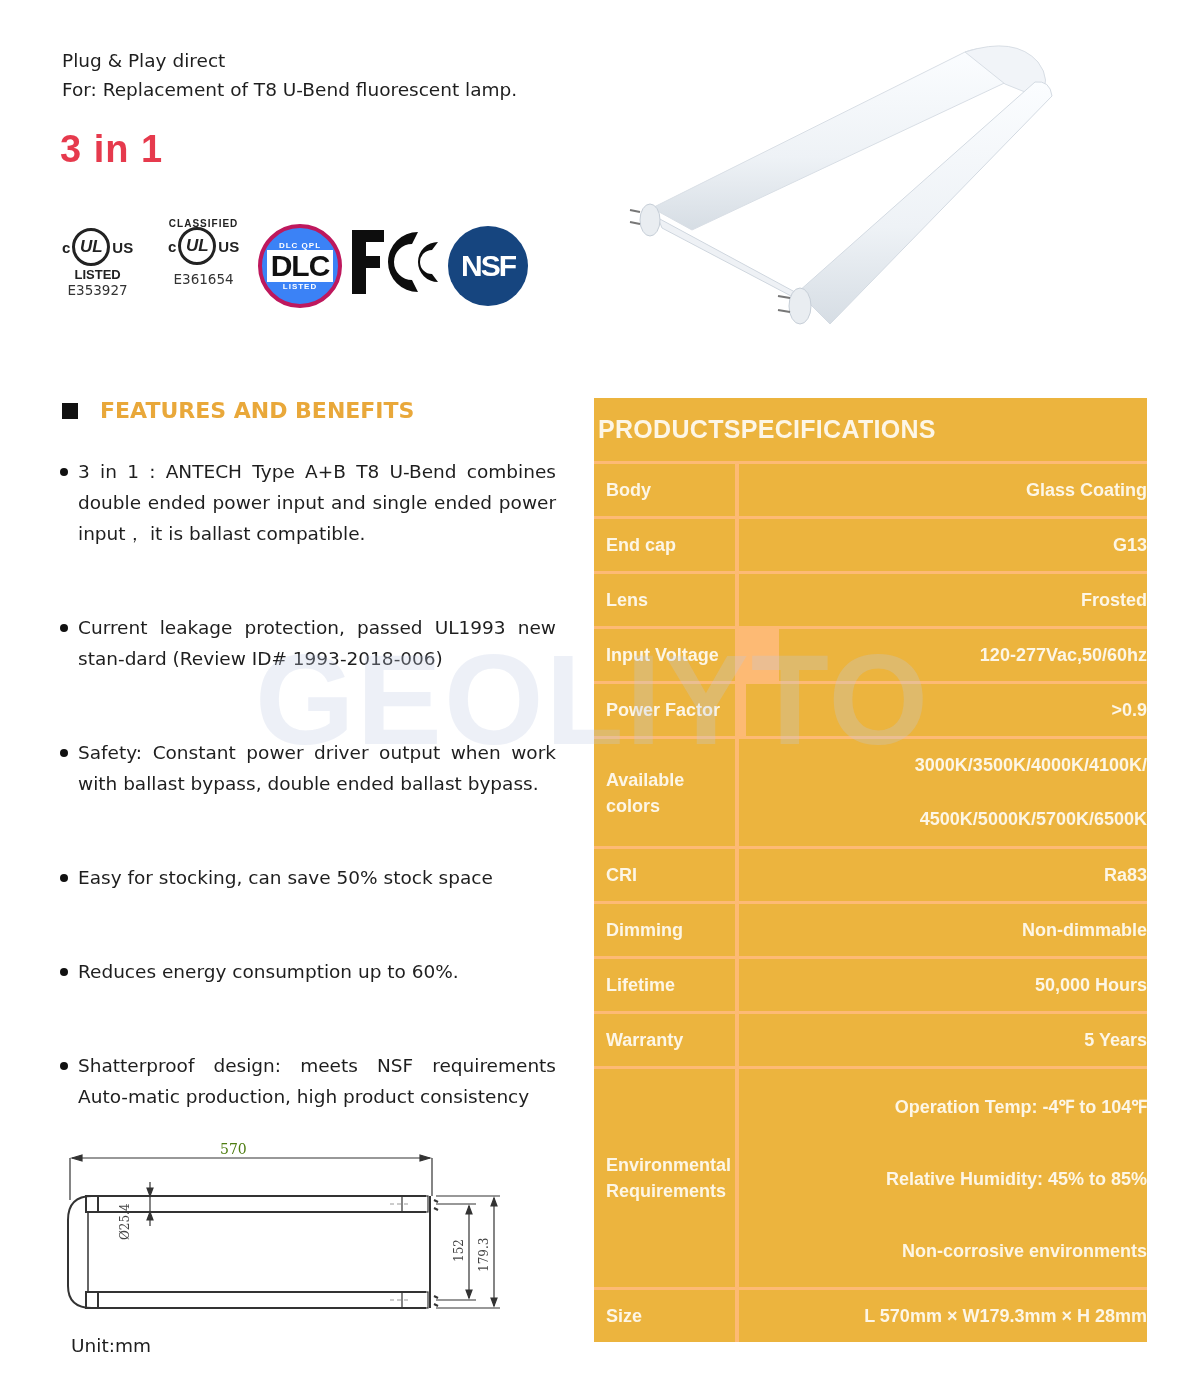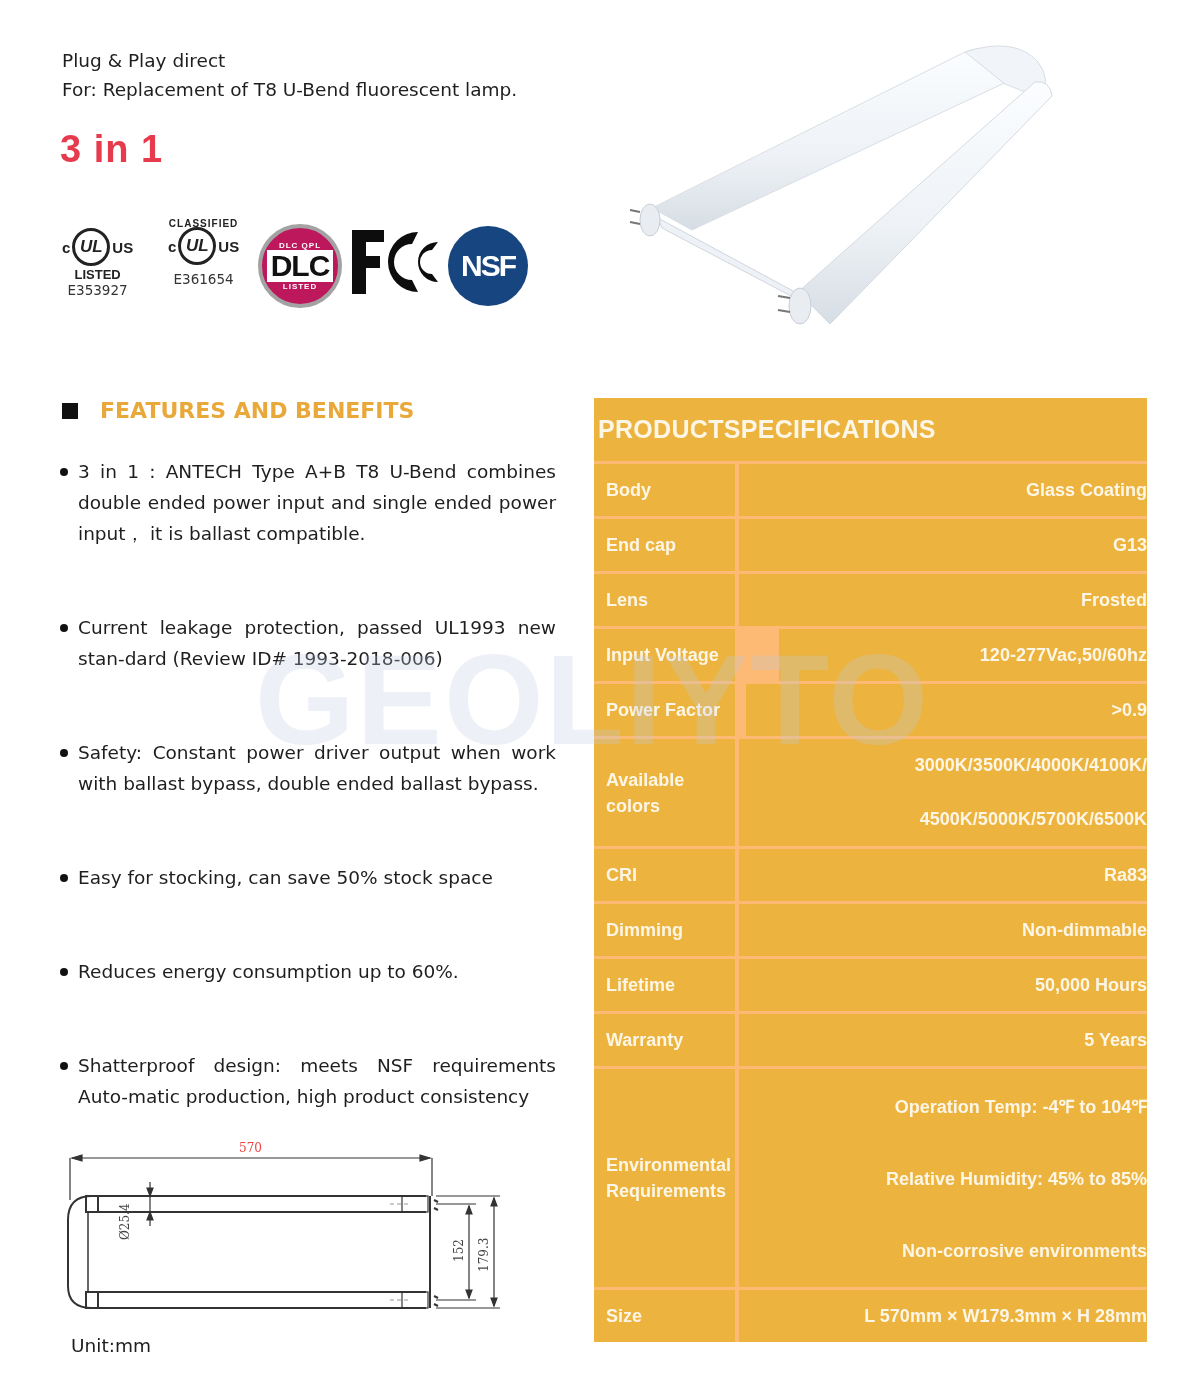--- a/index.html
+++ b/index.html
@@ -10,21 +10,21 @@
   .headline { position: absolute; left: 60px; top: 128px; font-family: "Liberation Sans", sans-serif; font-weight: bold; font-size: 38px; color: #e63a4d; letter-spacing: 1px; }
 
   .certs { position: absolute; left: 58px; top: 218px; width: 480px; height: 95px; }
   .cert { position: absolute; }
   .ul-wrap { text-align: center; font-family: "Liberation Sans", sans-serif; }
   .ul-row { display: flex; align-items: center; gap: 2px; font-weight: bold; font-size: 15px; color: #222; }
   .ul-ring { width: 38px; height: 38px; border: 3.5px solid #222; border-radius: 50%; display: flex; align-items: center; justify-content: center; font-weight: bold; font-size: 17px; color: #222; font-style: italic; }
   .ul-sub { font-family: "Liberation Sans", sans-serif; font-weight: bold; font-size: 13px; color: #222; margin-top: 1px; }
   .ul-num { font-family: "DejaVu Sans", sans-serif; font-size: 13.5px; color: #333; }
   .ul-arc { font-family: "Liberation Sans", sans-serif; font-weight: bold; font-size: 10px; color: #222; letter-spacing: 1px; margin-bottom: -2px; }
-  .dlc { width: 84px; height: 84px; border-radius: 50%; background: #be185d; border: 4px solid #a3a3a3; display: flex; align-items: center; justify-content: center; flex-direction: column; color: #fff; font-family: "Liberation Sans", sans-serif; }
+  .dlc { width: 84px; height: 84px; border-radius: 50%; background: #3b82f6; border: 4px solid #be185d; display: flex; align-items: center; justify-content: center; flex-direction: column; color: #fff; font-family: "Liberation Sans", sans-serif; }
   .dlc-top, .dlc-bot { font-size: 8px; font-weight: bold; letter-spacing: 1px; }
   .dlc-main { background: #fff; color: #111; font-weight: 900; font-size: 30px; padding: 0 4px; line-height: 32px; letter-spacing: -1px; }
   .dlc-main span { color: #e7b933; }
   .fcc { font-family: "Liberation Sans", sans-serif; font-weight: 900; font-size: 72px; color: #0d0d0d; letter-spacing: -8px; line-height: 80px; }
   .nsf { width: 80px; height: 80px; border-radius: 50%; background: #16457f; color: #fff; display: flex; align-items: center; justify-content: center; font-family: "Liberation Sans", sans-serif; font-weight: 900; font-size: 30px; letter-spacing: -2px; }
 
   .lamp { position: absolute; left: 620px; top: 40px; width: 480px; height: 300px; }
 
   .section-title { position: absolute; left: 62px; top: 398px; display: flex; align-items: center; gap: 22px; }
   .section-title .sq { width: 16px; height: 16px; background: #111; }
@@ -188,21 +188,21 @@
     <path d="M405 66 l-3 8 h6 z M405 158 l-3 -8 h6 z" fill="#333"></path>
     <line x1="372" y1="56" x2="436" y2="56"></line>
     <line x1="372" y1="168" x2="436" y2="168"></line>
     <line x1="430" y1="58" x2="430" y2="166"></line>
     <path d="M430 58 l-3 8 h6 z M430 166 l-3 -8 h6 z" fill="#333"></path>
 
     <line x1="326" y1="64" x2="346" y2="64" stroke="#999" stroke-dasharray="4 3"></line>
     <line x1="326" y1="160" x2="346" y2="160" stroke="#999" stroke-dasharray="4 3"></line>
   </g>
 </svg>
-<div style="position:absolute; left:239px; top:1141px; font-family:'DejaVu Serif',serif; font-size:12px; color:#ef4444;">570</div>
+<div style="position:absolute; left:220px; top:1141px; font-family:'DejaVu Serif',serif; font-size:14px; color:#4d7c0f;">570</div>
 <div style="position:absolute; left:118px; top:1240px; font-family:'DejaVu Serif',serif; font-size:12px; color:#444; transform:rotate(-90deg); transform-origin:left top;">Ø25.4</div>
 <div style="position:absolute; left:452px; top:1262px; font-family:'DejaVu Serif',serif; font-size:12px; color:#444; transform:rotate(-90deg); transform-origin:left top;">152</div>
 <div style="position:absolute; left:477px; top:1272px; font-family:'DejaVu Serif',serif; font-size:12px; color:#444; transform:rotate(-90deg); transform-origin:left top;">179.3</div>
 <div class="unit">Unit:mm</div>
 
 <div class="specs">
   <div class="spec-head">PRODUCTSPECIFICATIONS</div>
 
   <div class="spec-row" style="height:52px;">
     <div class="spec-label">Body</div>

